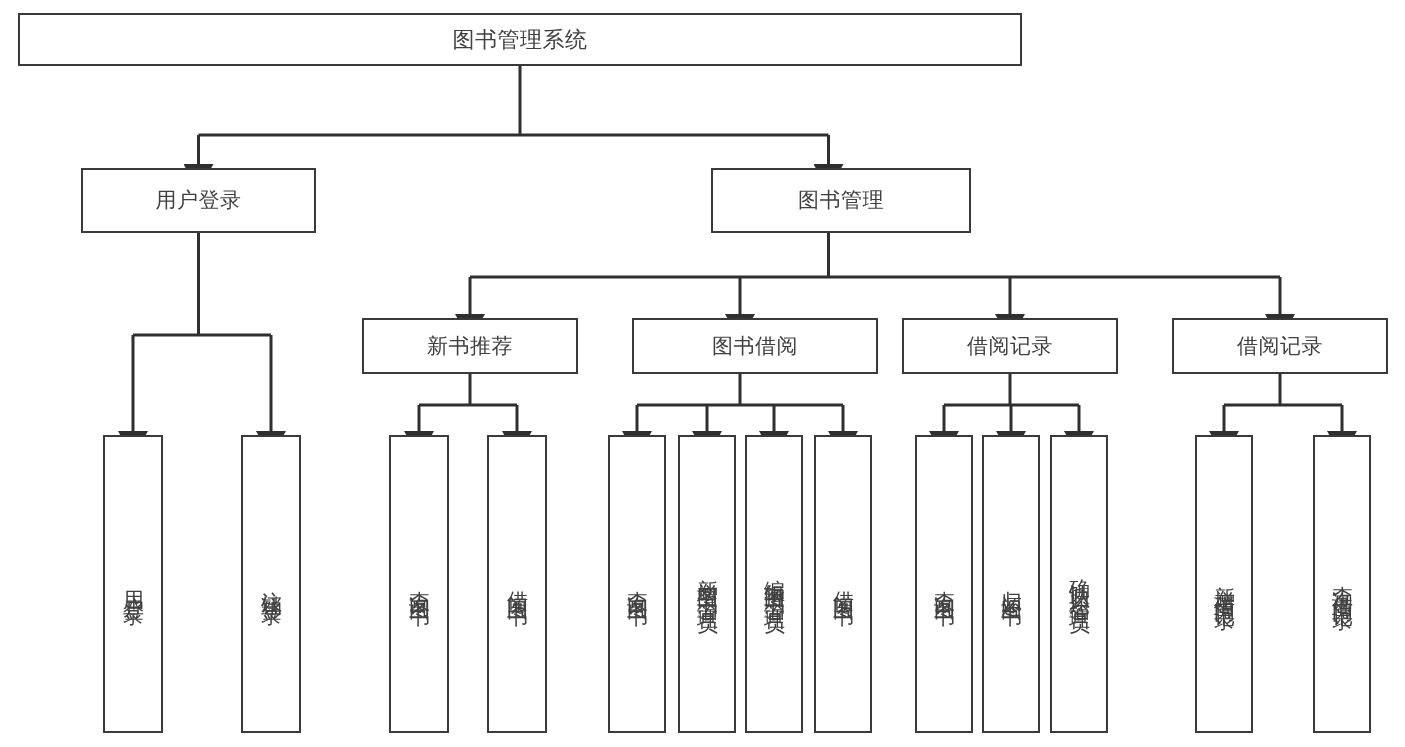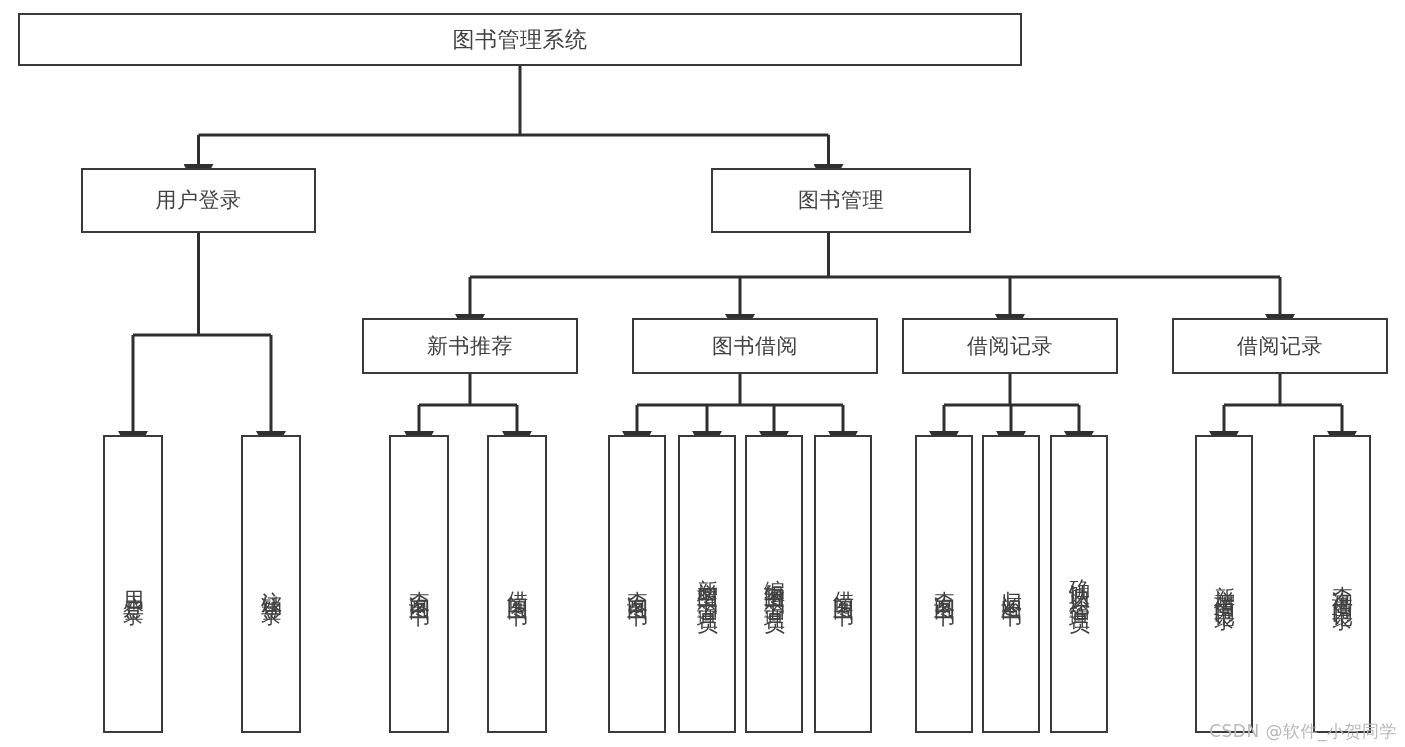--- a/index.html
+++ b/index.html
@@ -176,14 +176,13 @@
         <span class="node-label">确认归还（管理员）</span>
       </div>
       <div class="node vertical" style="left: 1195px; top: 435px; width: 58px; height: 298px;">
         <span class="node-label">新增借阅记录</span>
       </div>
       <div class="node vertical" style="left: 1313px; top: 435px; width: 58px; height: 298px;">
         <span class="node-label">查询借阅记录</span>
       </div>
     </div>
 
-  <div id="watermark">CSDN @软件_小贺同学</div>
 </div>
 
 </body></html>

